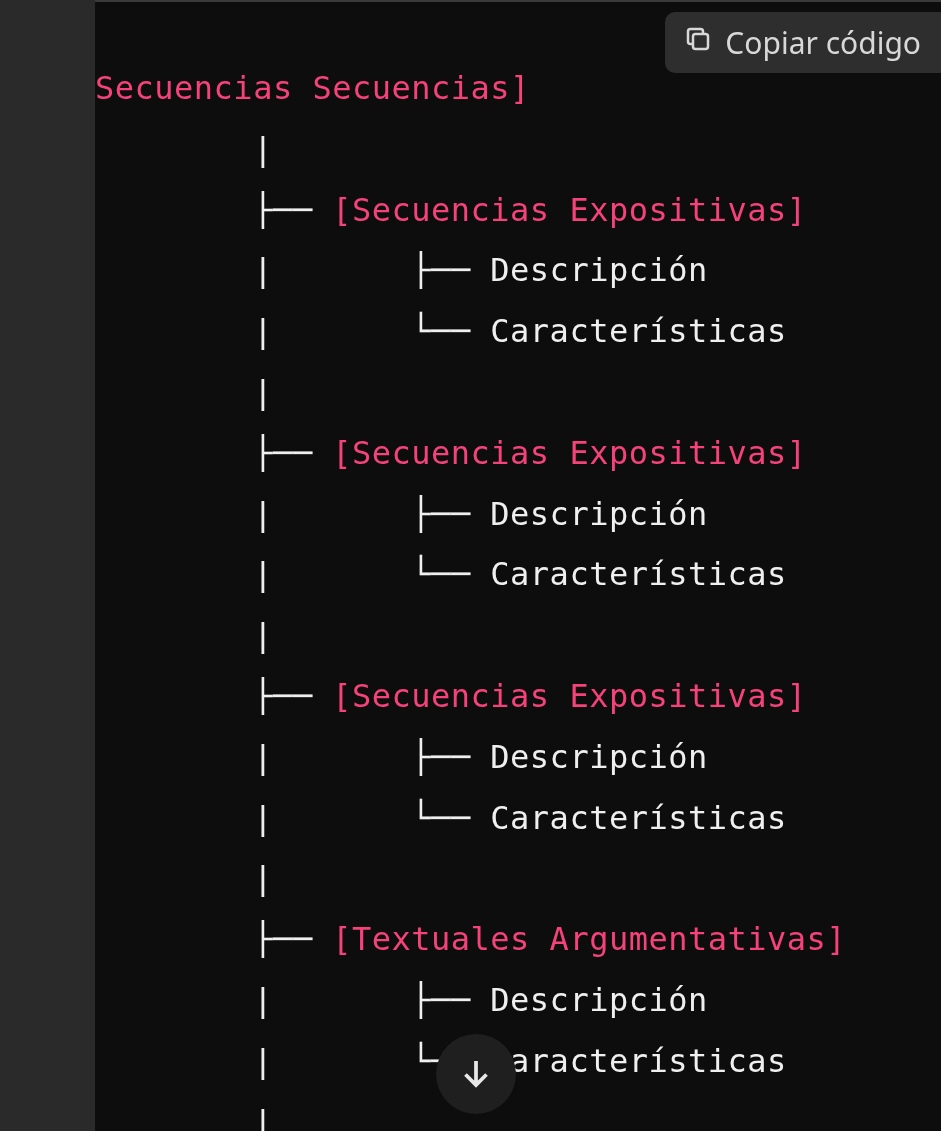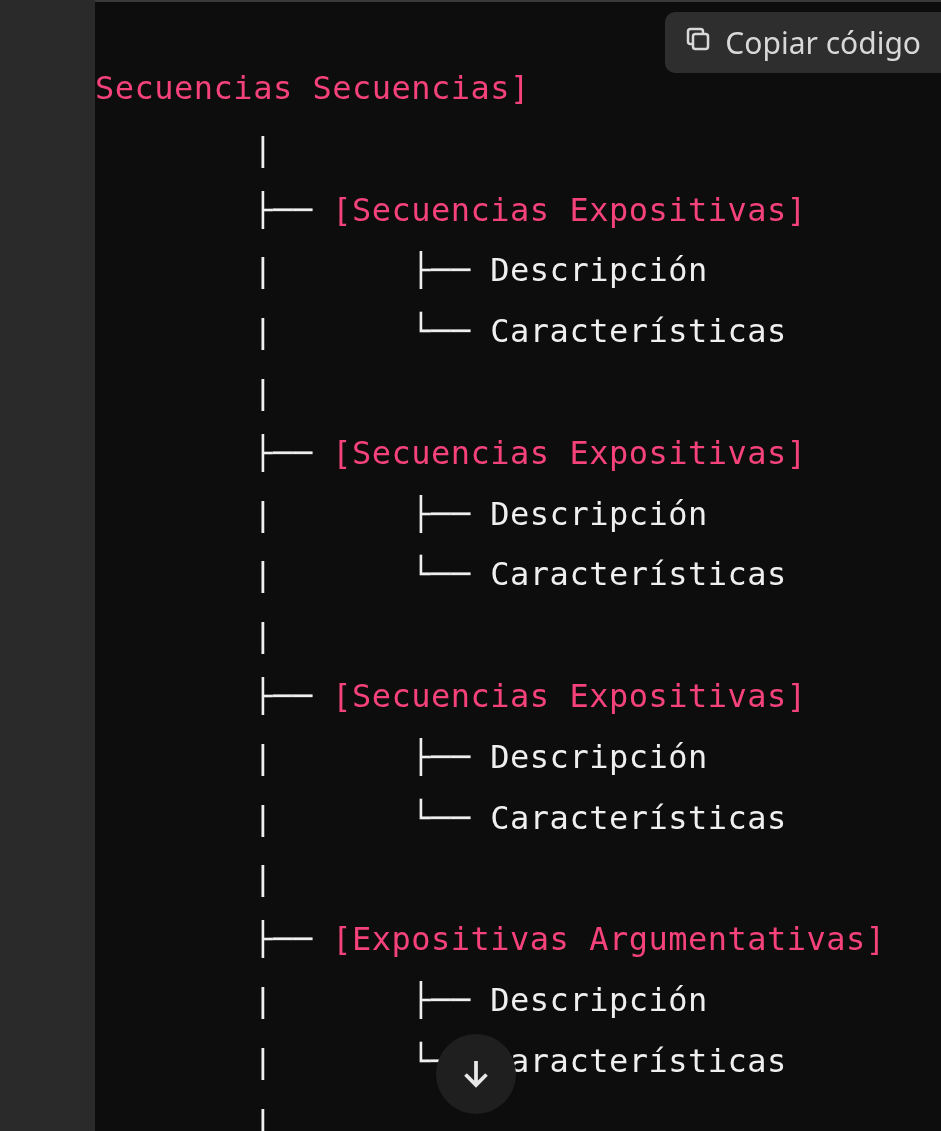--- a/index.html
+++ b/index.html
@@ -95,21 +95,21 @@
         <span class="white">|</span>       <span class="white">└──</span> <span class="white">Características</span>
         <span class="white">|</span>
         <span class="white">├──</span> <span class="pink">[Secuencias Expositivas]</span>
         <span class="white">|</span>       <span class="white">├──</span> <span class="white">Descripción</span>
         <span class="white">|</span>       <span class="white">└──</span> <span class="white">Características</span>
         <span class="white">|</span>
         <span class="white">├──</span> <span class="pink">[Secuencias Expositivas]</span>
         <span class="white">|</span>       <span class="white">├──</span> <span class="white">Descripción</span>
         <span class="white">|</span>       <span class="white">└──</span> <span class="white">Características</span>
         <span class="white">|</span>
-        <span class="white">├──</span> <span class="pink">[Expositivas Argumentativas]</span>
+        <span class="white">├──</span> <span class="pink">[Textuales Argumentativas]</span>
         <span class="white">|</span>       <span class="white">├──</span> <span class="white">Descripción</span>
         <span class="white">|</span>       <span class="white">└──</span> <span class="white">Características</span>
         <span class="white">|</span></pre>
 
 </div>
 
 <button class="scroll-btn">
   <span>
     <svg viewBox="0 0 24 24">
         <path d="M12 4v16M5 13l7 7 7-7"></path>

